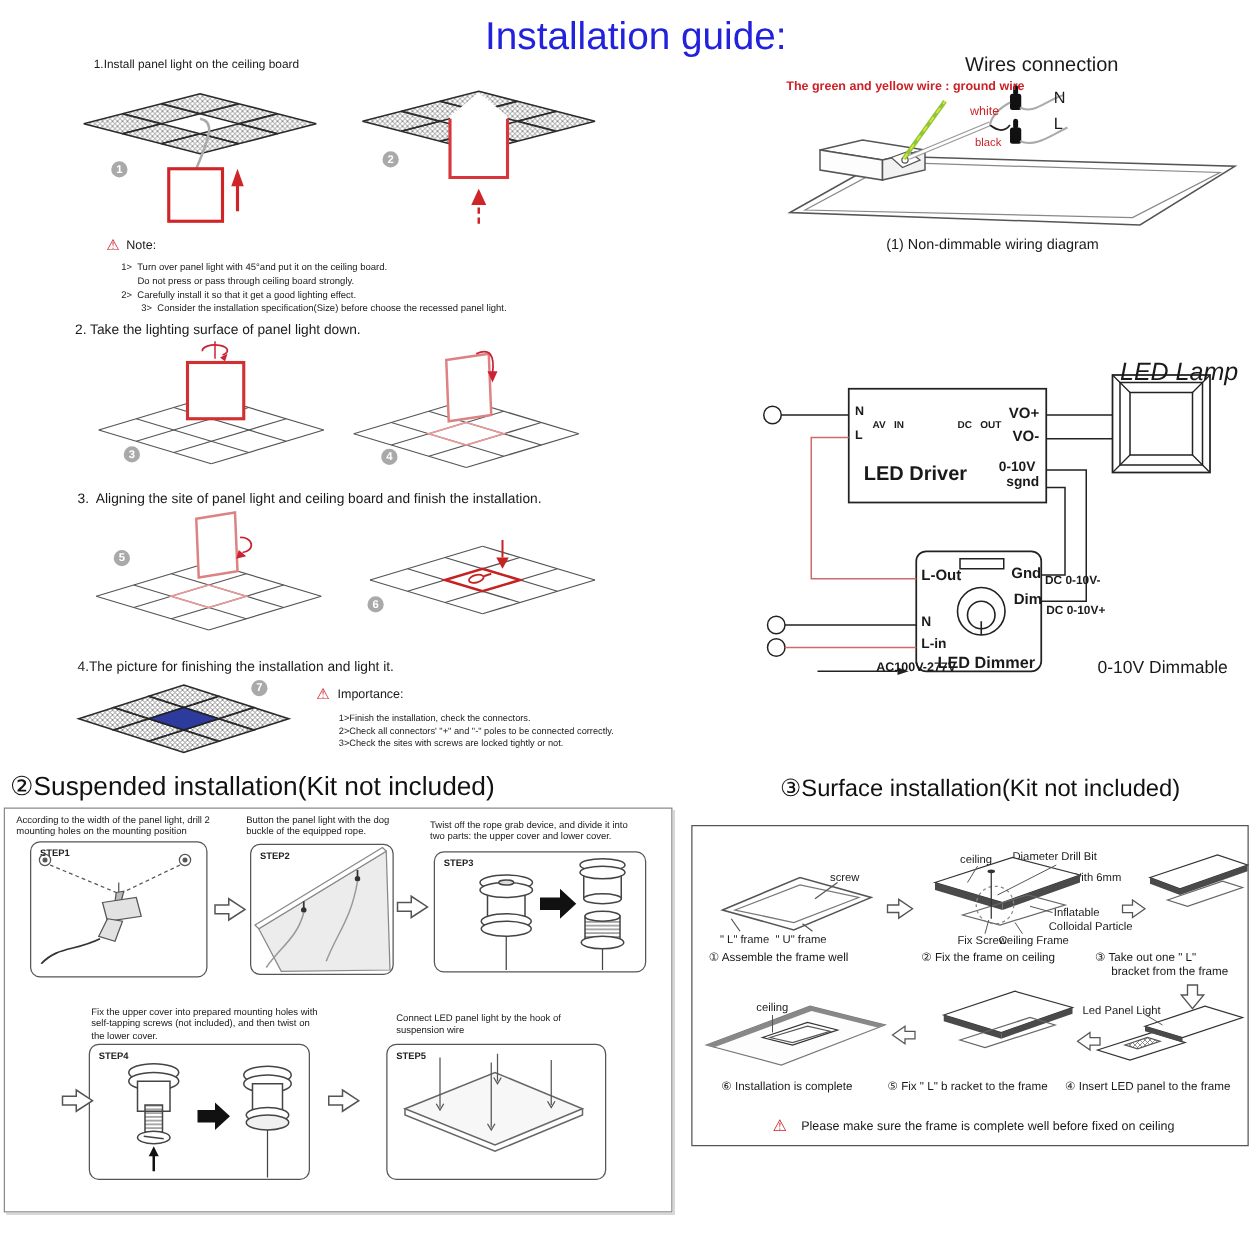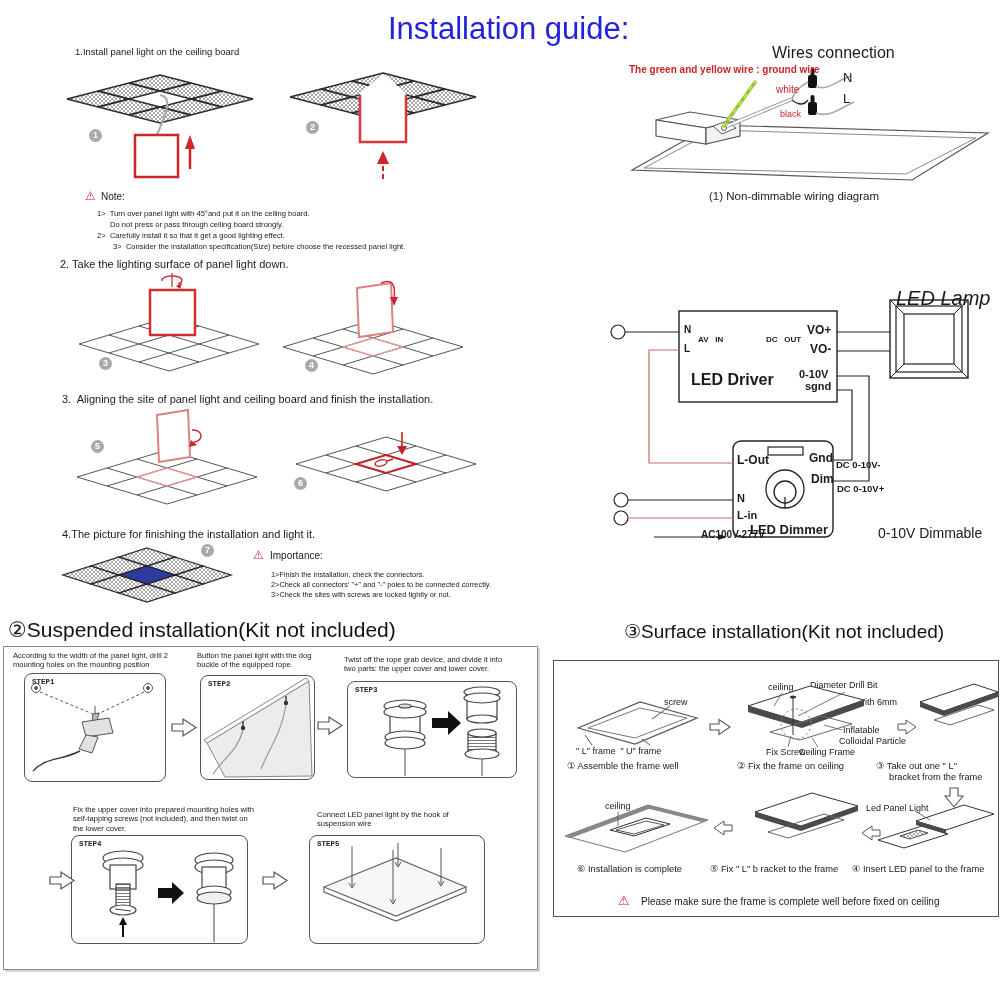--- a/index.html
+++ b/index.html
@@ -5,21 +5,21 @@
   html,body{margin:0;padding:0;background:#fff;}
   #page{position:relative;width:1000px;height:1000px;background:#fff;overflow:hidden;
         font-family:"Liberation Sans","DejaVu Sans",sans-serif;color:#1a1a1a;}
   .t{position:absolute;white-space:pre;line-height:1.25;}
   .w{white-space:normal;}
   .red{color:#cc2127;}
   .bold{font-weight:bold;}
   .badge{position:absolute;width:13px;height:13px;border-radius:50%;background:#a9a9a9;color:#fff;
          font-size:9px;font-weight:bold;text-align:center;line-height:13px;}
   .stepbox{position:absolute;border:1.3px solid #555;border-radius:8px;background:transparent;}
-  .steplabel{position:absolute;left:7px;top:4px;font-size:7.5px;font-weight:bold;color:#222;font-family:Liberation Mono, monospace;}
+  .steplabel{position:absolute;left:7px;top:4px;font-size:7.5px;font-weight:bold;color:#222;}
   .outerbox{position:absolute;border:1px solid #8a8a8a;box-shadow:2px 2px 0 #d7d7d7;}
   .warn{color:#cc2127;font-weight:bold;}
   svg{position:absolute;pointer-events:none;}
 </style>
 </head>
 <body>
 
 <div id="page">
 
   <svg width="0" height="0">

